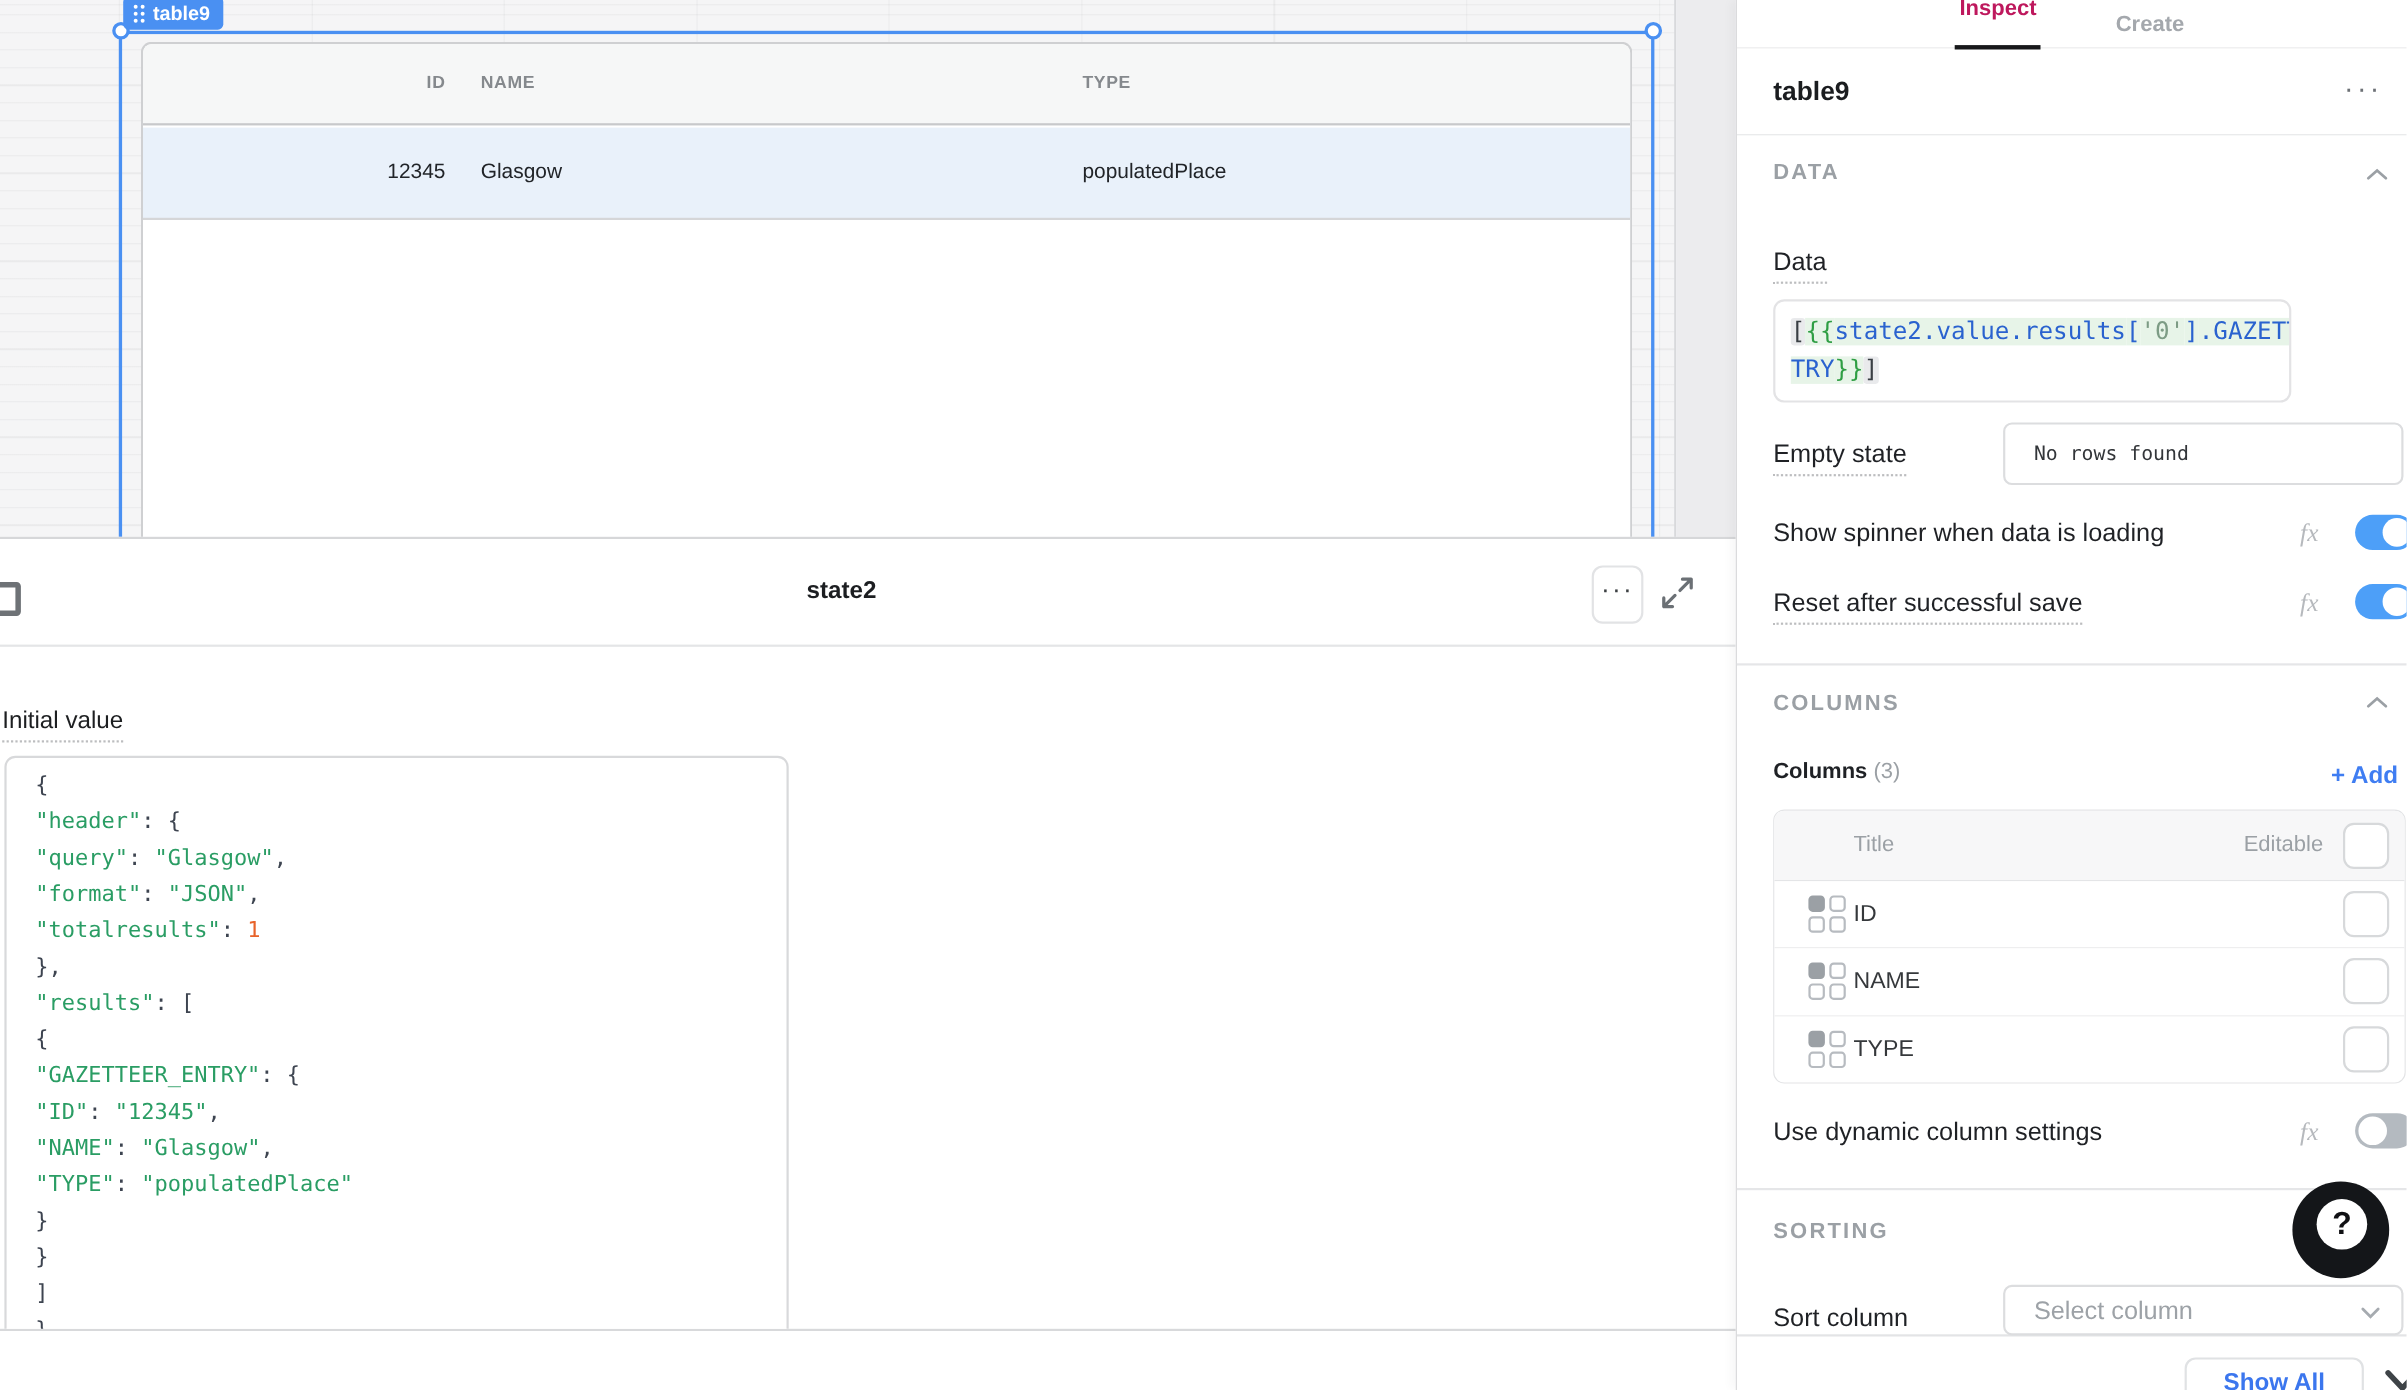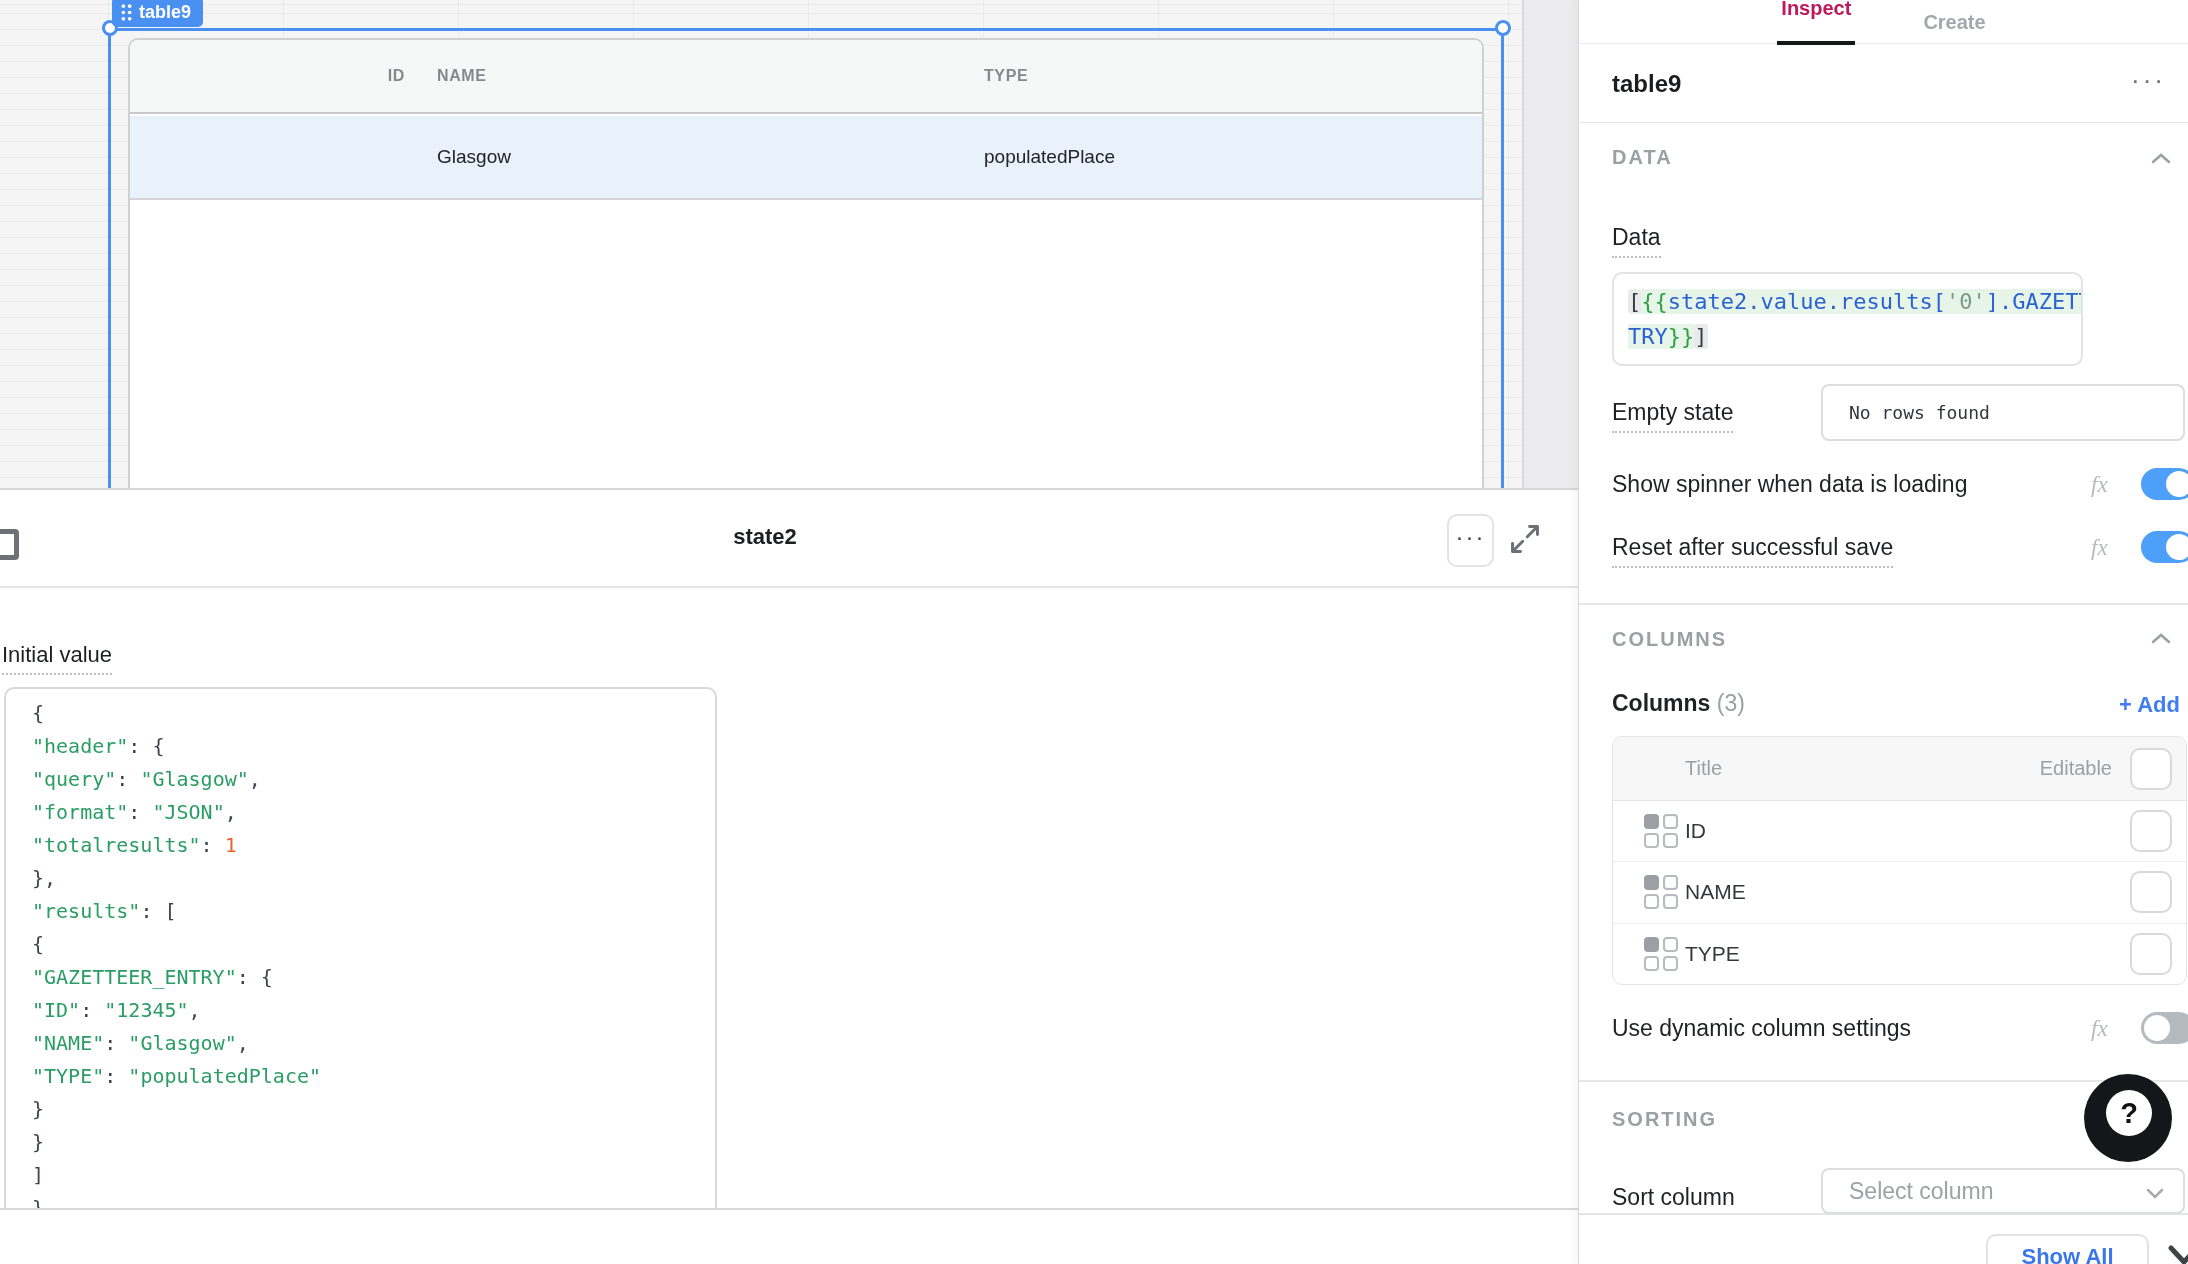--- a/index.html
+++ b/index.html
@@ -90,21 +90,21 @@
     border-radius:8px; background:#fff; font-family:"DejaVu Sans Mono", monospace; font-size:18px;
     color:#33363a; line-height:53px; padding-left:26px; white-space:nowrap; overflow:hidden; }
 
   .fx { position:absolute; left:512px; font-family:"Liberation Serif", serif; font-style:italic;
     font-size:23px; color:#b6b9bd; }
   .toggle { position:absolute; left:562px; width:54px; height:32px; border-radius:16px; background:#b4bac0; }
   .toggle .knob { position:absolute; top:3px; left:3px; width:26px; height:26px; border-radius:50%; background:#fff; }
   .toggle.on { background:#4d9ff8; }
   .toggle.on .knob { left:auto; right:3px; }
 
-  .cols-title { position:absolute; left:33px; top:690px; font-size:23px; font-weight:700; color:#1f2125; }
+  .cols-title { position:absolute; left:33px; top:690px; font-size:20px; font-weight:700; color:#1f2125; }
   .cols-count { font-weight:400; color:#9ba0a5; }
   .add-link { position:absolute; right:8px; top:692px; font-size:22px; font-weight:600; color:#3f7df2; }
 
   .col-card { position:absolute; left:33px; top:736px; width:575px; height:249px; border:1.5px solid #e3e4e6;
     border-radius:10px; background:#fff; overflow:hidden; display:flex; flex-direction:column; }
   .col-head { height:64px; background:#f7f7f8; border-bottom:1.5px solid #e4e5e7; position:relative;
     display:flex; align-items:center; }
   .col-head .hd-title { margin-left:72px; font-size:20px; color:#9ba0a5; }
   .col-head .hd-editable { position:absolute; right:74px; font-size:20px; color:#9ba0a5; }
   .col-row { flex:1; position:relative; display:flex; align-items:center; border-bottom:1.5px solid #ededee; }
@@ -141,20 +141,21 @@
 <div id="screen">
 
   <div class="canvas">
     <div class="table-card">
       <div class="t-header">
         <span class="cell c-id">ID</span>
         <span class="cell c-name">NAME</span>
         <span class="cell c-type">TYPE</span>
       </div>
       <div class="t-row">
+        <span class="cell c-id">12345</span>
         <span class="cell c-name">Glasgow</span>
         <span class="cell c-type">populatedPlace</span>
       </div>
     </div>
   </div>
   <div class="frame-edge"></div>
   <div class="gutter"></div>
 
   <div class="sel sel-top"></div>
   <div class="sel sel-left"></div>

